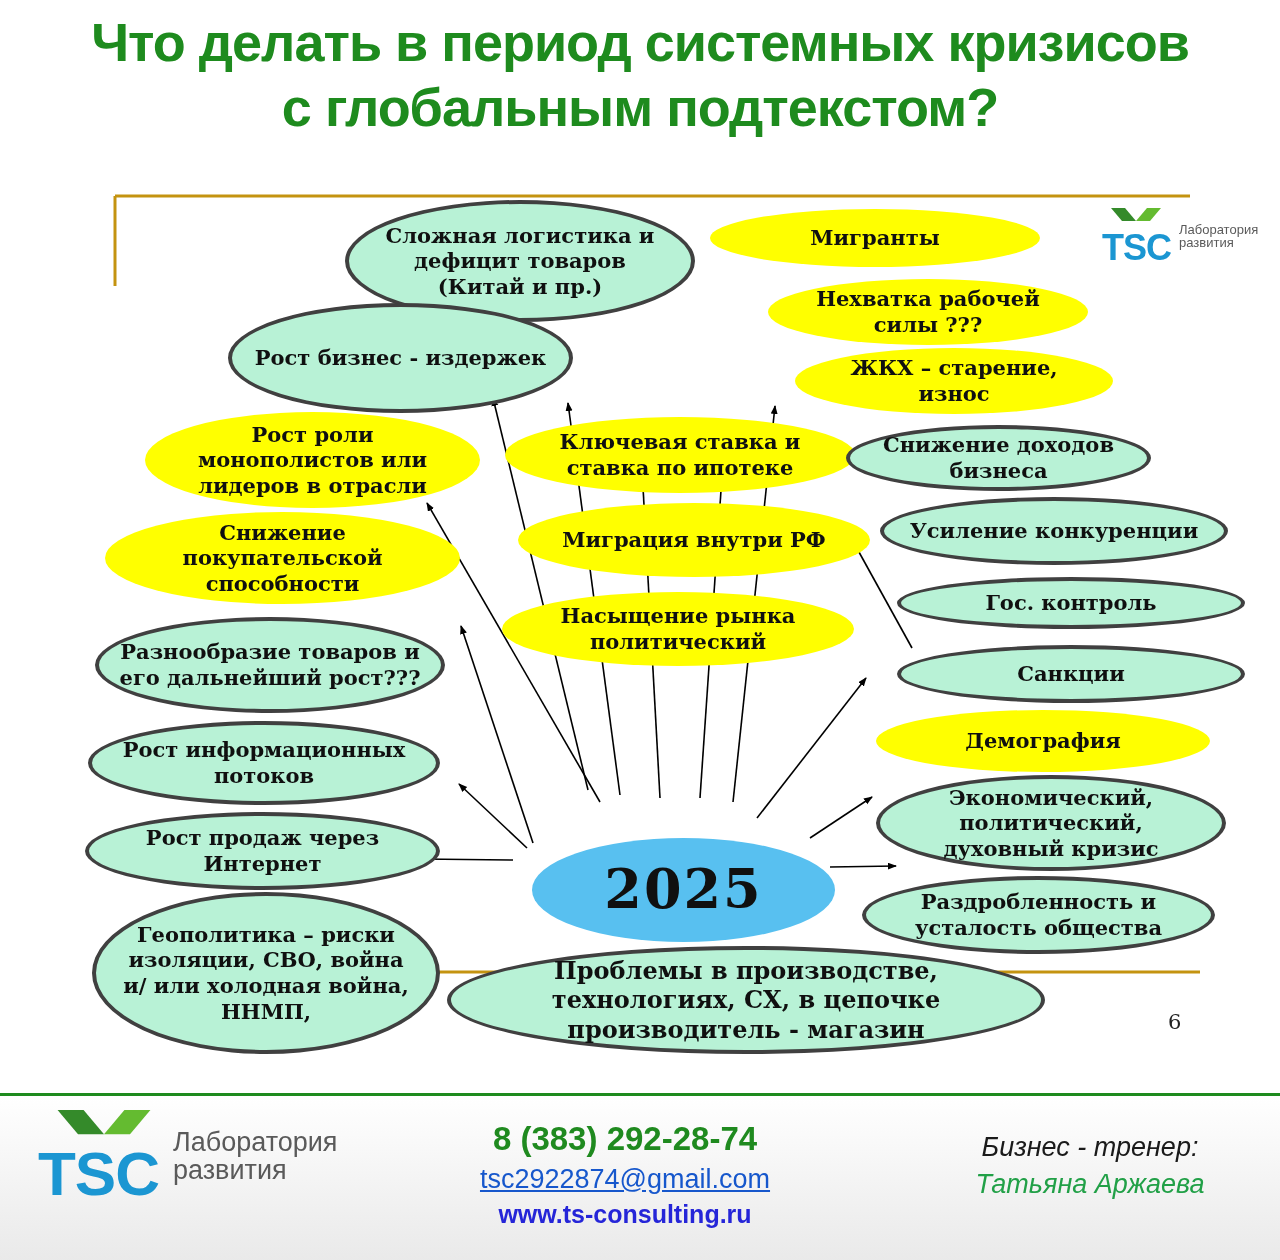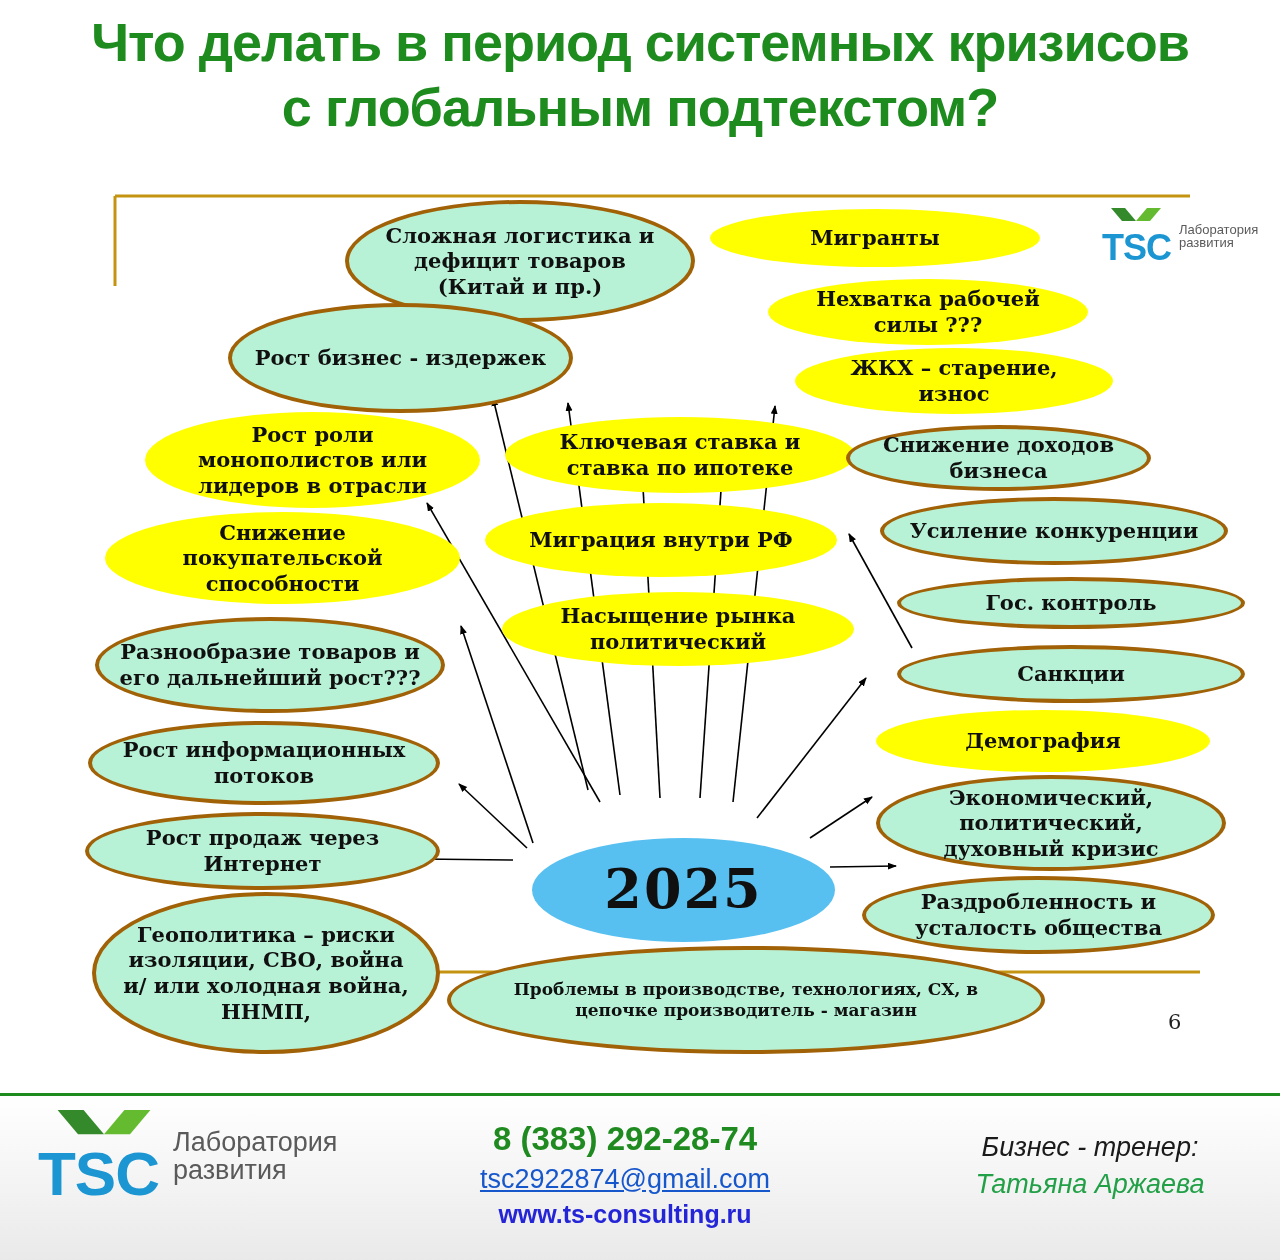--- a/index.html
+++ b/index.html
@@ -6,21 +6,21 @@
   .page{position:relative;width:1280px;height:1260px;background:#ffffff;overflow:hidden;
         font-family:"Liberation Sans",sans-serif;}
   
   .title{position:absolute;top:10px;left:0;width:1280px;text-align:center;z-index:2;
          color:#1e8b1e;font-weight:bold;font-size:54px;line-height:1.2;letter-spacing:-1px;}
   
   svg.layer{position:absolute;top:0;left:0;z-index:1;pointer-events:none;}
   .bubble{position:absolute;z-index:2;border-radius:50%;display:flex;align-items:center;justify-content:center;
           text-align:center;font-family:"DejaVu Serif",serif;font-weight:700;color:#101010;
           line-height:1.22;padding:4px 20px;box-sizing:border-box;font-size:21px;}
-  .bubble.mint{background:#b8f2d6;border:4px solid #a16207;}
+  .bubble.mint{background:#b8f2d6;border:4px solid #404040;}
   .bubble.yellow{background:#ffff00;border:none;}
   .bubble.blue{background:#58c0f0;border:none;font-size:54px;letter-spacing:2px;}
   .pagenum{position:absolute;left:1168px;top:1010px;z-index:2;font-family:"DejaVu Serif",serif;
            font-size:21px;color:#222;}
   
   .tsc-logo{position:absolute;z-index:3;display:flex;align-items:center;}
   .tsc-logo .col{display:flex;flex-direction:column;align-items:flex-start;gap:10px;}
   .tsc-text{color:#1b96d2;font-weight:bold;letter-spacing:-1px;line-height:0.9;}
   .lab-text{color:#5a5a5a;line-height:1.05;margin-left:8px;}
   .logo-top{left:1102px;top:208px;}
@@ -80,33 +80,33 @@
 
   <div class="bubble mint" style="left:345px;top:200px;width:350px;height:122px;">Сложная логистика и дефицит товаров (Китай и пр.)</div>
   <div class="bubble yellow" style="left:710px;top:209px;width:330px;height:58px;">Мигранты</div>
   <div class="bubble mint" style="left:228px;top:303px;width:345px;height:110px;">Рост бизнес - издержек</div>
   <div class="bubble yellow" style="left:768px;top:279px;width:320px;height:66px;">Нехватка рабочей силы ???</div>
   <div class="bubble yellow" style="left:795px;top:348px;width:318px;height:66px;">ЖКХ – старение, износ</div>
   <div class="bubble yellow" style="left:145px;top:412px;width:335px;height:96px;">Рост роли монополистов или лидеров в отрасли</div>
   <div class="bubble yellow" style="left:505px;top:417px;width:350px;height:76px;">Ключевая ставка и ставка по ипотеке</div>
   <div class="bubble mint" style="left:846px;top:425px;width:305px;height:66px;">Снижение доходов бизнеса</div>
   <div class="bubble yellow" style="left:105px;top:512px;width:355px;height:92px;">Снижение покупательской способности</div>
-  <div class="bubble yellow" style="left:485px;top:503px;width:352px;height:74px;">Миграция внутри РФ</div>
+  <div class="bubble yellow" style="left:518px;top:503px;width:352px;height:74px;">Миграция внутри РФ</div>
   <div class="bubble mint" style="left:880px;top:497px;width:348px;height:68px;">Усиление конкуренции</div>
   <div class="bubble yellow" style="left:502px;top:592px;width:352px;height:74px;">Насыщение рынка политический</div>
   <div class="bubble mint" style="left:897px;top:577px;width:348px;height:52px;">Гос. контроль</div>
   <div class="bubble mint" style="left:95px;top:617px;width:350px;height:96px;">Разнообразие товаров и его дальнейший рост???</div>
   <div class="bubble mint" style="left:897px;top:645px;width:348px;height:58px;">Санкции</div>
   <div class="bubble mint" style="left:88px;top:721px;width:352px;height:84px;">Рост информационных потоков</div>
   <div class="bubble yellow" style="left:876px;top:710px;width:334px;height:62px;">Демография</div>
   <div class="bubble mint" style="left:85px;top:812px;width:355px;height:78px;">Рост продаж через Интернет</div>
   <div class="bubble mint" style="left:876px;top:775px;width:350px;height:96px;">Экономический, политический, духовный кризис</div>
   <div class="bubble mint" style="left:92px;top:892px;width:348px;height:162px;">Геополитика – риски изоляции, СВО, война и/ или холодная война, ННМП,</div>
   <div class="bubble mint" style="left:862px;top:876px;width:353px;height:78px;">Раздробленность и усталость общества</div>
-  <div class="bubble mint" style="left:447px;top:946px;width:598px;height:108px;font-size:17px;">Проблемы в производстве, технологиях, СХ, в цепочке производитель - магазин</div>
+  <div class="bubble mint" style="left:447px;top:946px;width:598px;height:108px;font-size:24px;">Проблемы в производстве, технологиях, СХ, в цепочке производитель - магазин</div>
   <div class="bubble blue" style="left:532px;top:838px;width:303px;height:104px;">2025</div>
 
   <div class="pagenum">6</div>
 
   <div class="tsc-logo logo-top">
     <div class="col">
       <svg width="52" height="14" viewBox="0 0 104 28" style="margin-left:8px;">
         <polygon points="2,0 30,0 52,26 24,26" fill="#348a2a"></polygon>
         <polygon points="52,26 74,0 102,0 80,26" fill="#64bb30"></polygon>
       </svg>

